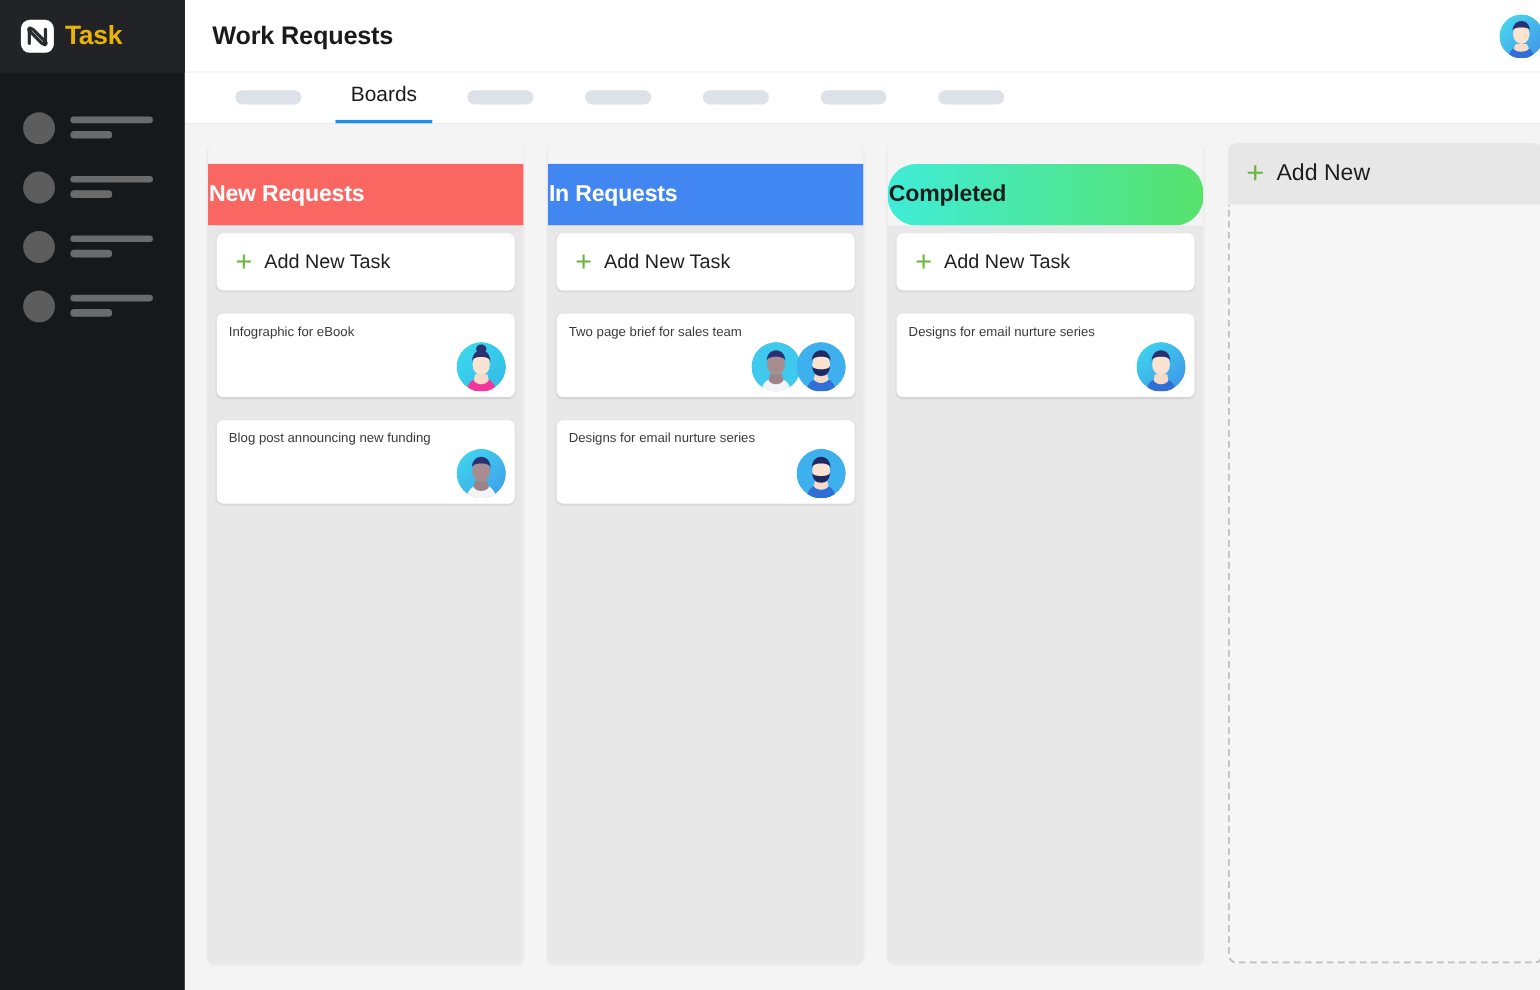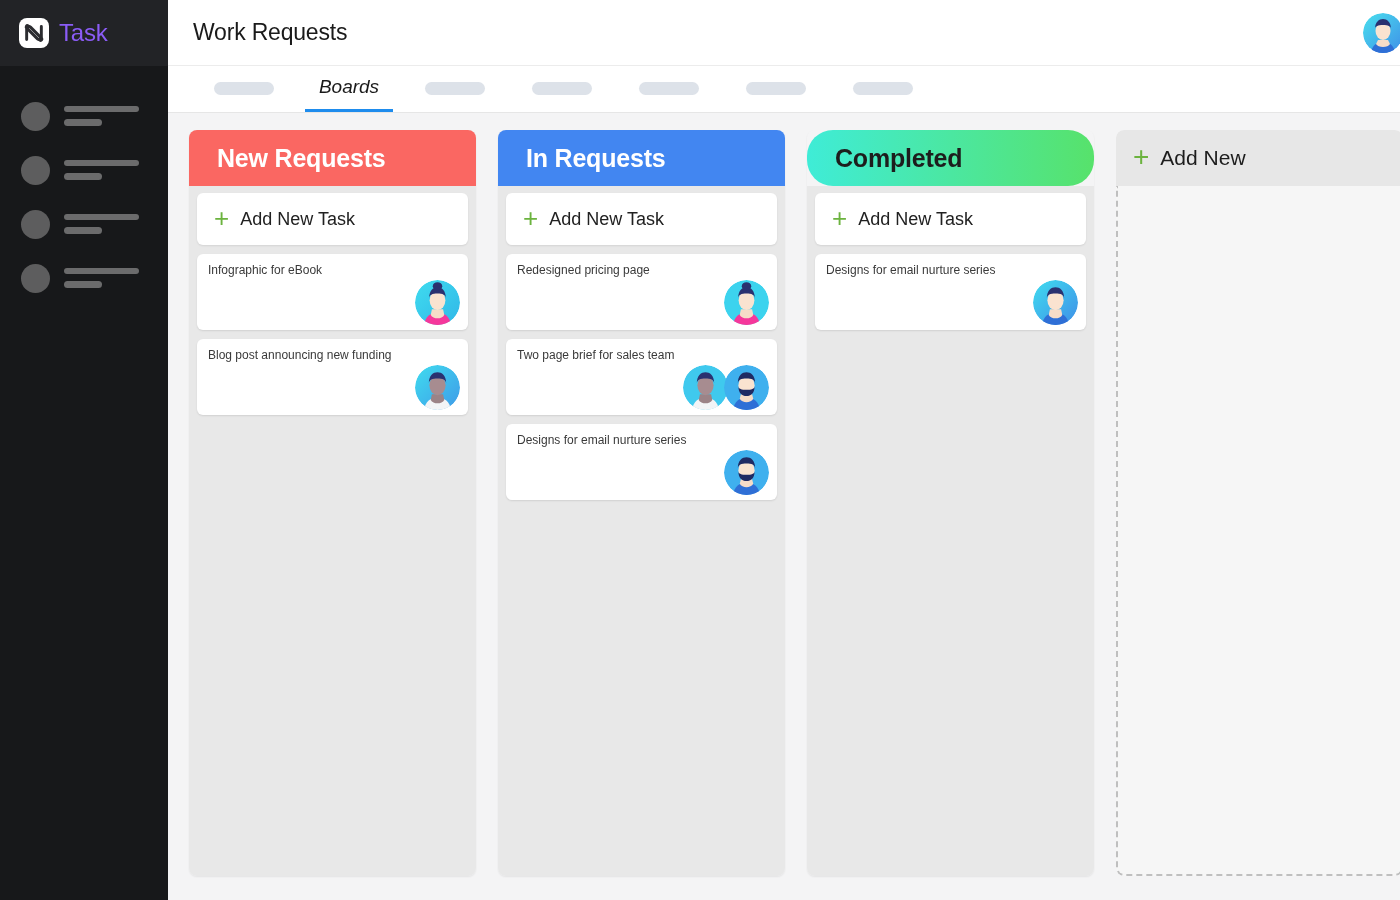--- a/index.html
+++ b/index.html
@@ -27,23 +27,23 @@
   }
   .logo-mark {
     width: 30px; height: 30px;
     border-radius: 8px;
     background: #ffffff;
     display: flex; align-items: center; justify-content: center;
     flex: 0 0 30px;
   }
   .logo-mark svg { display: block; }
   .brand-name {
-    color: #8b5cf6;
+    color: #eab308;
     font-size: 24px;
-    font-weight: 400;
+    font-weight: 700;
     letter-spacing: -0.2px;
   }
   .nav-list { padding-top: 23px; }
   .nav-item {
     display: flex; align-items: center;
     gap: 14px;
     padding: 0 0 0 21px;
     height: 54px;
   }
   .nav-dot {
@@ -63,21 +63,21 @@
     height: 66px;
     background: #ffffff;
     display: flex; align-items: center;
     justify-content: space-between;
     padding: 0 22px 0 25px;
     flex: 0 0 66px;
     border-bottom: 1px solid #ececec;
   }
   .page-title {
     font-size: 23px;
-    font-weight: normal;
+    font-weight: bold;
     color: #1a1a1a;
     letter-spacing: -0.2px;
   }
   .topbar-avatar {
     width: 40px; height: 40px; border-radius: 50%;
     overflow: hidden; flex: 0 0 40px;
   }
 
   .tabbar {
     height: 47px;
@@ -85,21 +85,20 @@
     display: flex; align-items: flex-end;
     padding-left: 22px;
     gap: 0;
     flex: 0 0 47px;
     border-bottom: 1px solid #e6e6e6;
   }
   .tab {
     height: 47px;
     display: flex; align-items: center; justify-content: center;
     position: relative;
-    font-style: italic;
   }
   .tab-pill-wrap { width: 107px; }
   .tab-pill {
     width: 60px; height: 13px;
     border-radius: 6.5px;
     background: #dde2e9;
   }
   .tab-active {
     width: 104px;
     font-size: 19px;
@@ -128,26 +127,27 @@
     flex: 0 0 287px;
     display: flex; flex-direction: column;
     border-radius: 8px;
     overflow: hidden;
     height: 746px;
     box-shadow: 0 1px 2px rgba(0,0,0,0.07);
   }
   .col-head {
     height: 56px;
     display: flex; align-items: center;
-    padding-left: 28px;
-    font-size: 25px;
+    padding-left: 1px;
+    font-size: 21px;
     font-weight: bold;
     color: #ffffff;
     letter-spacing: -0.2px;
     flex: 0 0 56px;
+    margin-top: 19px;
   }
   .col-head.dark-text { color: #1d1d1d; border-radius: 26px; }
   .col-body {
     flex: 1;
     background: #e8e8e8;
     padding: 7px 8px 8px 8px;
     display: flex; flex-direction: column;
     gap: 9px;
     overflow: hidden;
   }
@@ -171,20 +171,21 @@
     margin-top: -2px;
   }
   .card {
     background: #ffffff;
     border-radius: 6px;
     min-height: 76px;
     position: relative;
     padding: 9px 11px;
     box-shadow: 0 1px 2px rgba(0,0,0,0.1);
     flex: 0 0 auto;
+    margin-top: 12px;
   }
   .card-title {
     font-size: 12px;
     color: #3a3a3a;
     line-height: 1.3;
   }
   .card-avatars {
     position: absolute;
     right: 8px; bottom: 5px;
     display: flex;
@@ -364,35 +365,20 @@
       </div>
 
       <div class="column">
         <div class="col-head" style="background:#4286f1">In Requests</div>
         <div class="col-body">
           <div class="add-task">
             <span class="plus">+</span>
             <span>Add New Task</span>
           </div>
           <div class="card">
-            <div class="card-title">Redesigned pricing page</div>
-            <div class="card-avatars">
-              <span class="av">
-                <svg width="45" height="45" viewBox="0 0 40 40">
-                    <circle cx="20" cy="20" r="20" fill="#3cd3ee"></circle>
-                <path d="M8 40c1-8 6-11 12-11s11 3 12 11z" fill="#f5379b"></path>
-                <path d="M14 31c2 4 10 4 12 0l-1-5h-10z" fill="#f6dcc8"></path>
-                <ellipse cx="20" cy="18" rx="7" ry="8.7" fill="#fae3d0"></ellipse>
-                <path d="M12.5 17c0-8 4-10.5 7.5-10.5S27.5 9 27.5 17c0-4-3-5-7.5-5s-7.5 1-7.5 5z" fill="#2a3170"></path>
-                <ellipse cx="20" cy="5.5" rx="4.2" ry="3.6" fill="#2a3170"></ellipse>
-                  </svg>
-              </span>
-            </div>
-          </div>
-          <div class="card">
             <div class="card-title">Two page brief for sales team</div>
             <div class="card-avatars">
               <span class="av">
                 <svg width="45" height="45" viewBox="0 0 40 40">
                     <circle cx="20" cy="20" r="20" fill="#3fc9ee"></circle>
                 <path d="M8 40c1-8 6-11 12-11s11 3 12 11z" fill="#f2f4f6"></path>
                 <path d="M14 31c2 4 10 4 12 0l-1-5h-10z" fill="#9b8387"></path>
                 <ellipse cx="20" cy="18" rx="7.2" ry="8.8" fill="#a78c90"></ellipse>
                 <path d="M12.3 16.5c0-7.5 4-10 7.7-10s7.7 2.5 7.7 10c0-3.5-3.2-4.6-7.7-4.6s-7.7 1.1-7.7 4.6z" fill="#2a3170"></path>
                   </svg>

